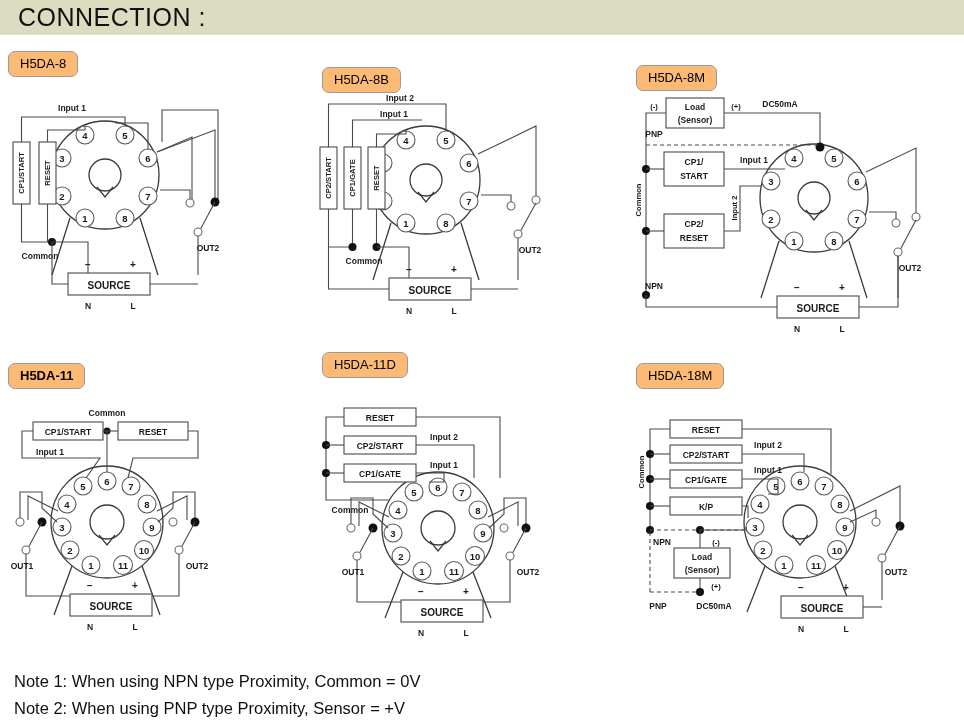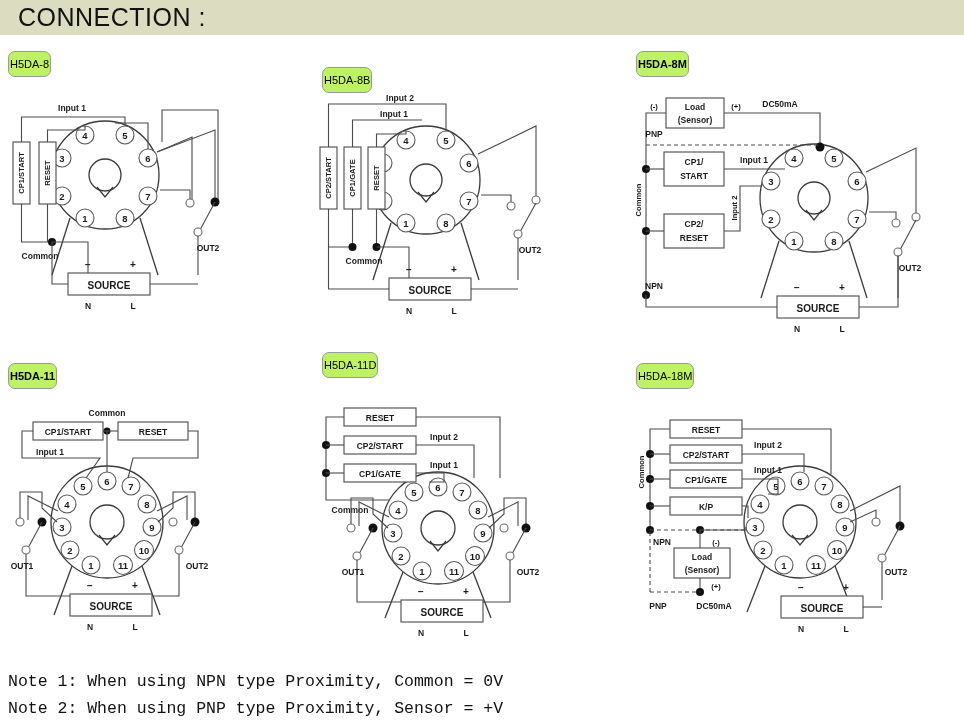--- a/index.html
+++ b/index.html
@@ -20,32 +20,32 @@
     position:absolute;left:18px;top:3px;
     font-size:25px;letter-spacing:0.5px;color:#111;
     font-family:"Liberation Sans", sans-serif;
     font-weight:400;
     text-align:right;
   }
   .badge{
     position:absolute;
     border:1px solid #9a9a9a;
     border-radius:7px;
-    background:#bef264;
+    background:#fdba74;
     height:24px;
     line-height:24px;
-    font-size:11px;
-    padding:0 1px;
+    font-size:13px;
+    padding:0 11px;
     color:#000;
     white-space:nowrap;
   }
   .panel{position:absolute;}
   .notes{
-    position:absolute;left:8px;
-    font-family:Liberation Mono, monospace;
+    position:absolute;left:14px;
+    font-family:Liberation Sans, sans-serif;
     font-size:16.5px;color:#111;
   }
   #note1{top:672px;}
   #note2{top:699px;}
   svg{display:block;}
   svg text{font-family:"Liberation Sans", sans-serif;fill:#1a1a1a;}
   .wire{stroke:#4a4a4a;stroke-width:1.1;fill:none;}
   .wire-d{stroke:#4a4a4a;stroke-width:1.1;fill:none;stroke-dasharray:4 3;}
   .socket{stroke:#3a3a3a;stroke-width:1.3;fill:none;}
   .pin{stroke:#5a5a5a;stroke-width:1.1;fill:#fff;}
@@ -59,21 +59,21 @@
   .cond{font-stretch:condensed;}
 </style>
 </head>
 <body>
 
 <div class="header-bar"></div>
 <div class="header-title">CONNECTION :</div>
 
 <div class="badge" id="badge-0" style="left:8px;top:51px;">H5DA-8</div>
 <div class="badge" id="badge-1" style="left:322px;top:67px;">H5DA-8B</div>
-<div class="badge" id="badge-2" style="left:636px;top:51px;font-weight:bold;">H5DA-8M</div>
+<div class="badge" id="badge-2" style="left:636px;top:65px;">H5DA-8M</div>
 <div class="badge" id="badge-3" style="left:8px;top:363px;font-weight:bold;">H5DA-11</div>
 <div class="badge" id="badge-4" style="left:322px;top:352px;">H5DA-11D</div>
 <div class="badge" id="badge-5" style="left:636px;top:363px;">H5DA-18M</div>
 
 <div class="panel" style="left:0px;top:90px;">
 <svg width="314" height="245" viewBox="0 0 314 245">
 
   <g>
     <circle class="socket" cx="105" cy="85" r="54"></circle>
     <path class="socket" d="M70,128 L52,185 M140,128 L158,185"></path>

